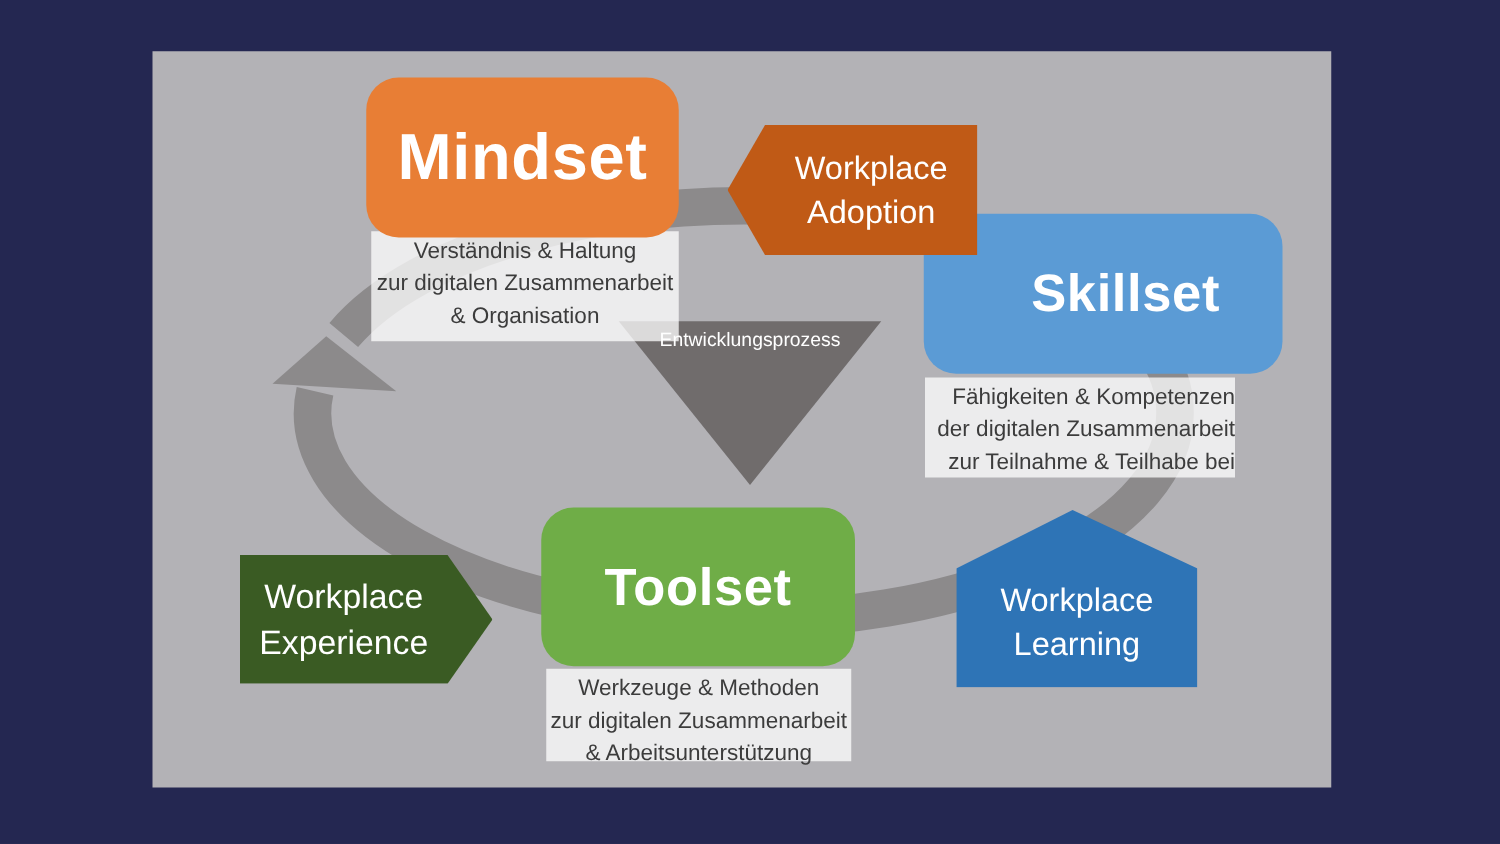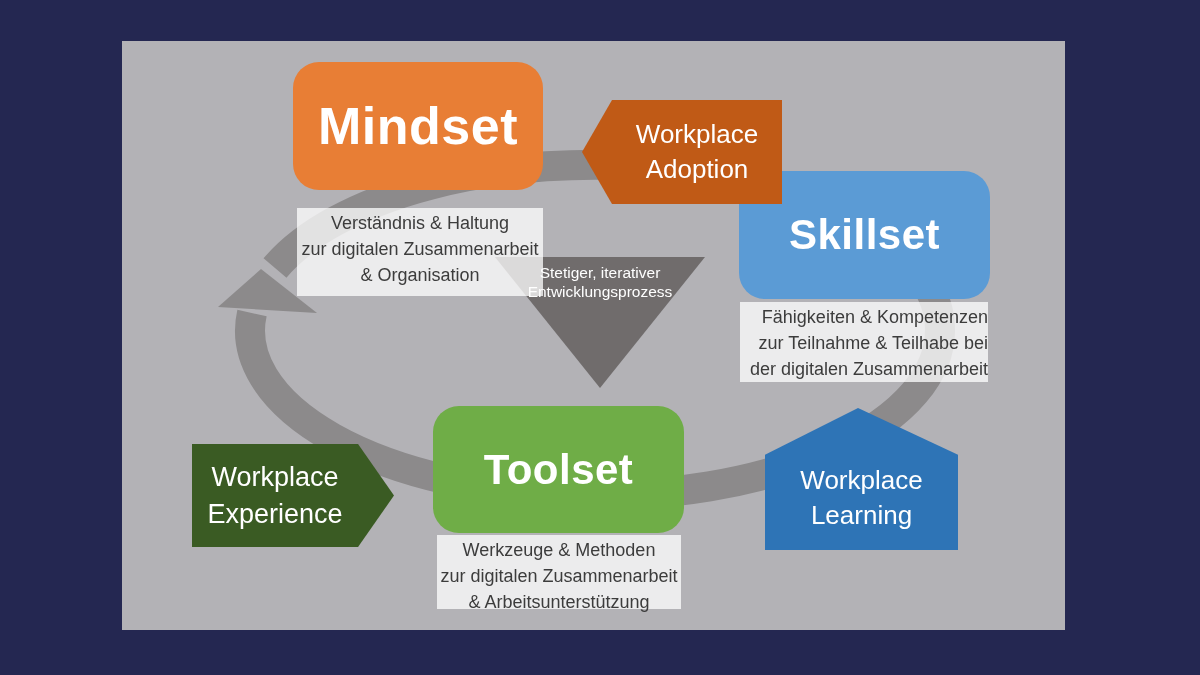--- a/index.html
+++ b/index.html
@@ -17,30 +17,30 @@
   .center-label{
     position:absolute;left:495px;top:263px;width:210px;
     color:var(--label-text,#fff);font-size:15.5px;line-height:19px;text-align:center;
   }
 
   .caption{
     position:absolute;background:var(--caption-bg,rgba(255,255,255,.75));
     color:var(--caption-text,#3C3C3C);font-size:18px;line-height:26px;text-align:center;
     box-sizing:border-box;padding-top:2px;
   }
-  .cap-mindset{left:297px;top:208px;width:246px;height:88px;}
+  .cap-mindset{left:297px;top:185px;width:246px;height:88px;}
   .cap-skillset{left:740px;top:302px;width:248px;height:80px;text-align:right;}
   .cap-toolset{left:437px;top:535px;width:244px;height:74px;}
 
   .node{
     position:absolute;border-radius:26px;display:flex;align-items:center;justify-content:center;
     color:var(--label-text,#fff);font-weight:bold;letter-spacing:.5px;
   }
   .node-mindset{left:293px;top:62px;width:250px;height:128px;background:var(--mindset,#E87E35);font-size:52px;}
-  .node-skillset{left:739px;top:171px;width:251px;height:128px;background:var(--skillset,#5B9BD5);font-size:42px;}
+  .node-skillset{left:739px;top:171px;width:251px;height:128px;background:var(--skillset,#5B9BD5);font-size:42px;padding-left:36px;}
   .node-toolset{left:433px;top:406px;width:251px;height:127px;background:var(--toolset,#6FAD47);font-size:42px;}
 
   .tag{
     position:absolute;display:flex;flex-direction:column;justify-content:center;
     color:var(--label-text,#fff);text-align:center;line-height:1.35;box-sizing:border-box;margin-top:27px;
   }
   .tag-adoption{
     left:582px;top:73px;width:200px;height:104px;background:var(--adoption,#C05A16);
     clip-path:polygon(15% 0%,100% 0%,100% 100%,15% 100%,0% 50%);
     font-size:26px;padding-left:30px;
@@ -63,34 +63,33 @@
 
   <div class="panel"></div>
 
   <svg class="ring-svg" viewBox="0 0 1200 675" xmlns="http://www.w3.org/2000/svg">
     <path class="ring-path" d="M 275 268 A 345 165 0 0 1 940 330 A 345 165 0 1 1 252 313"></path>
     <polygon class="ring-head" points="261,269 218,307 317,313"></polygon>
     <polygon class="center-triangle" points="495,257 705,257 600,388"></polygon>
   </svg>
 
   <div class="center-label">
-    <div>Stetiger, iterativer</div>
     <div>Entwicklungsprozess</div>
   </div>
 
   <div class="caption cap-mindset">
     <div>Verständnis &amp; Haltung</div>
     <div>zur digitalen Zusammenarbeit</div>
     <div>&amp; Organisation</div>
   </div>
 
   <div class="caption cap-skillset">
     <div>Fähigkeiten &amp; Kompetenzen</div>
+    <div>der digitalen Zusammenarbeit</div>
     <div>zur Teilnahme &amp; Teilhabe bei</div>
-    <div>der digitalen Zusammenarbeit</div>
   </div>
 
   <div class="caption cap-toolset">
     <div>Werkzeuge &amp; Methoden</div>
     <div>zur digitalen Zusammenarbeit</div>
     <div>&amp; Arbeitsunterstützung</div>
   </div>
 
   <div class="node node-skillset">
     <span>Skillset</span>

